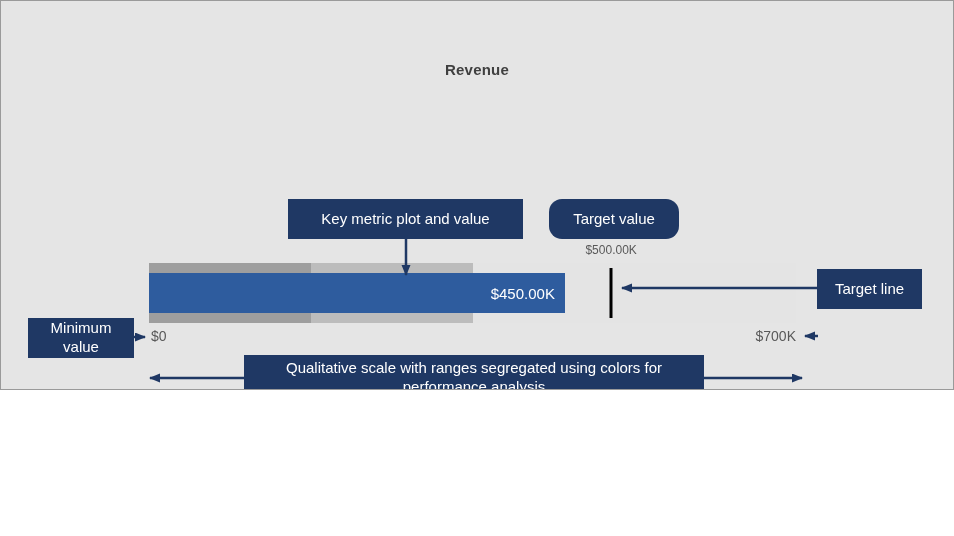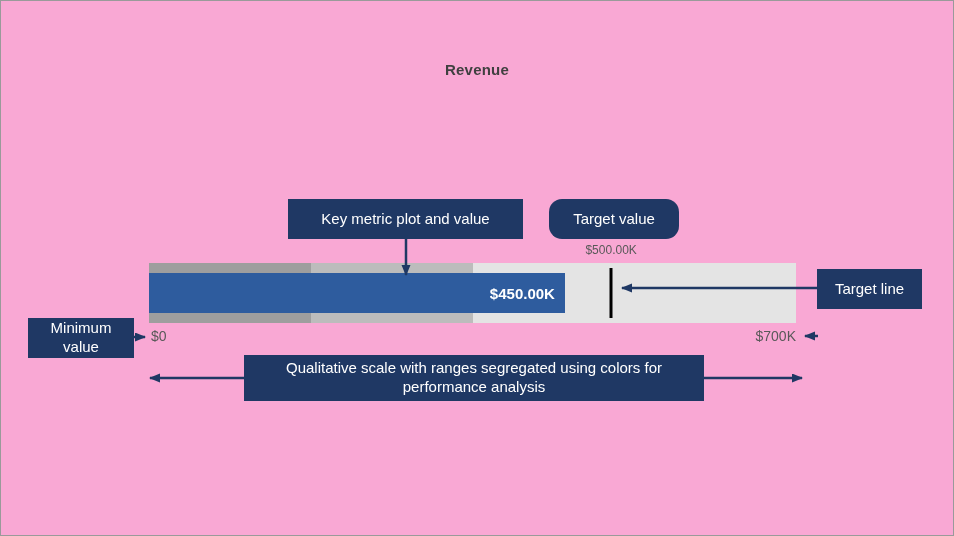--- a/index.html
+++ b/index.html
@@ -1,18 +1,18 @@
 <!DOCTYPE html>
 <html><head>
 <meta charset="utf-8">
 <style>
   html,body{margin:0;padding:0;background:#fff;}
   body{font-family:"Liberation Sans",sans-serif;}
   .canvas{
-    position:relative;width:954px;height:536px;background:#f9a8d4;
+    position:relative;width:954px;height:390px;background:#e5e5e5;
     border:1px solid #9a9a9a;box-sizing:border-box;overflow:hidden;
   }
   .chart-title{
     position:absolute;left:0;right:0;top:60px;text-align:center;
     font-size:15px;font-weight:bold;color:#404040;letter-spacing:.2px;
   }
   
   .track{
     position:absolute;left:148px;top:262px;width:647px;height:60px;
   }
@@ -59,21 +59,21 @@
 
 <div class="canvas">
 
   <div class="chart-title">Revenue</div>
 
   <div class="track">
     <div class="seg" style="left: 0%; width: 25%; background: rgb(158, 158, 158);"></div>
     <div class="seg" style="left: 25%; width: 25%; background: rgb(188, 188, 188);"></div>
     <div class="seg" style="left: 50%; width: 50%; background: rgb(228, 228, 228);"></div>
 
-    <div class="value-bar" style="width: 64.2857%; background: rgb(46, 92, 158); font-weight: bold;">
+    <div class="value-bar" style="width: 64.2857%; background: rgb(46, 92, 158);">
       <span class="value-label">$450.00K</span>
     </div>
 
     <div class="target-line" style="left: 71.4286%; background: rgb(0, 0, 0);"></div>
     <div class="target-value-label" style="left: 71.4286%;">$500.00K</div>
 
     <div class="axis-label min">$0</div>
     <div class="axis-label max">$700K</div>
   </div>
 

